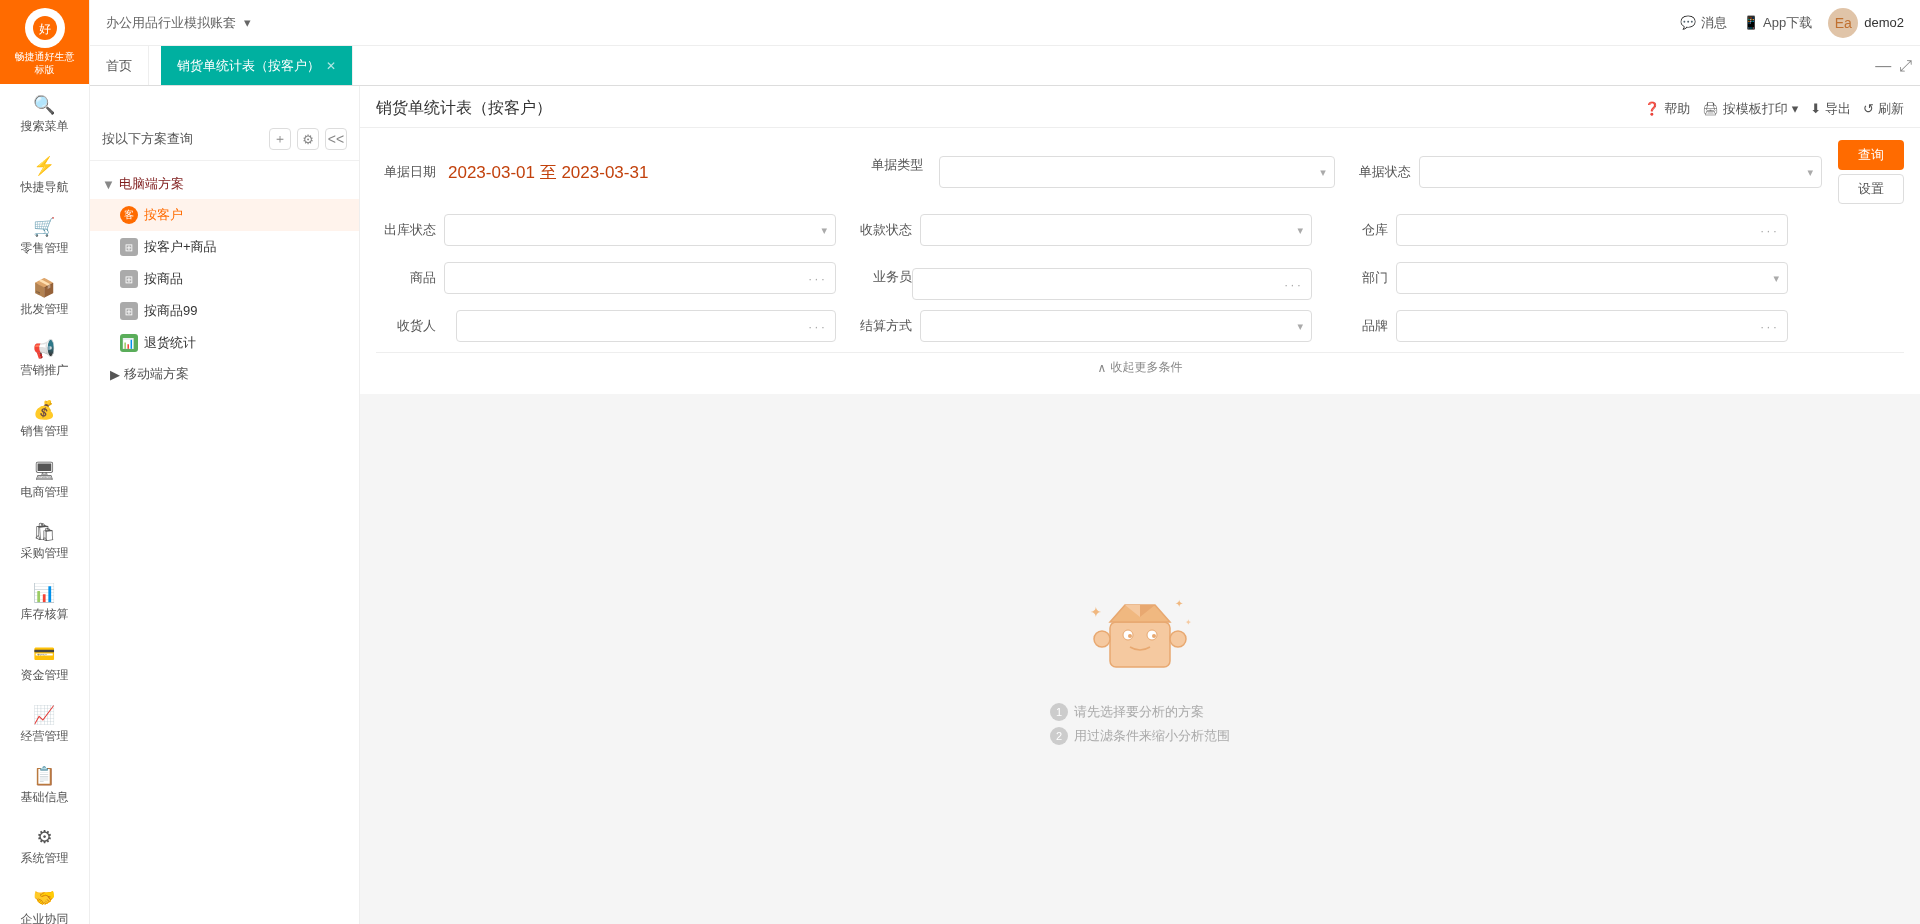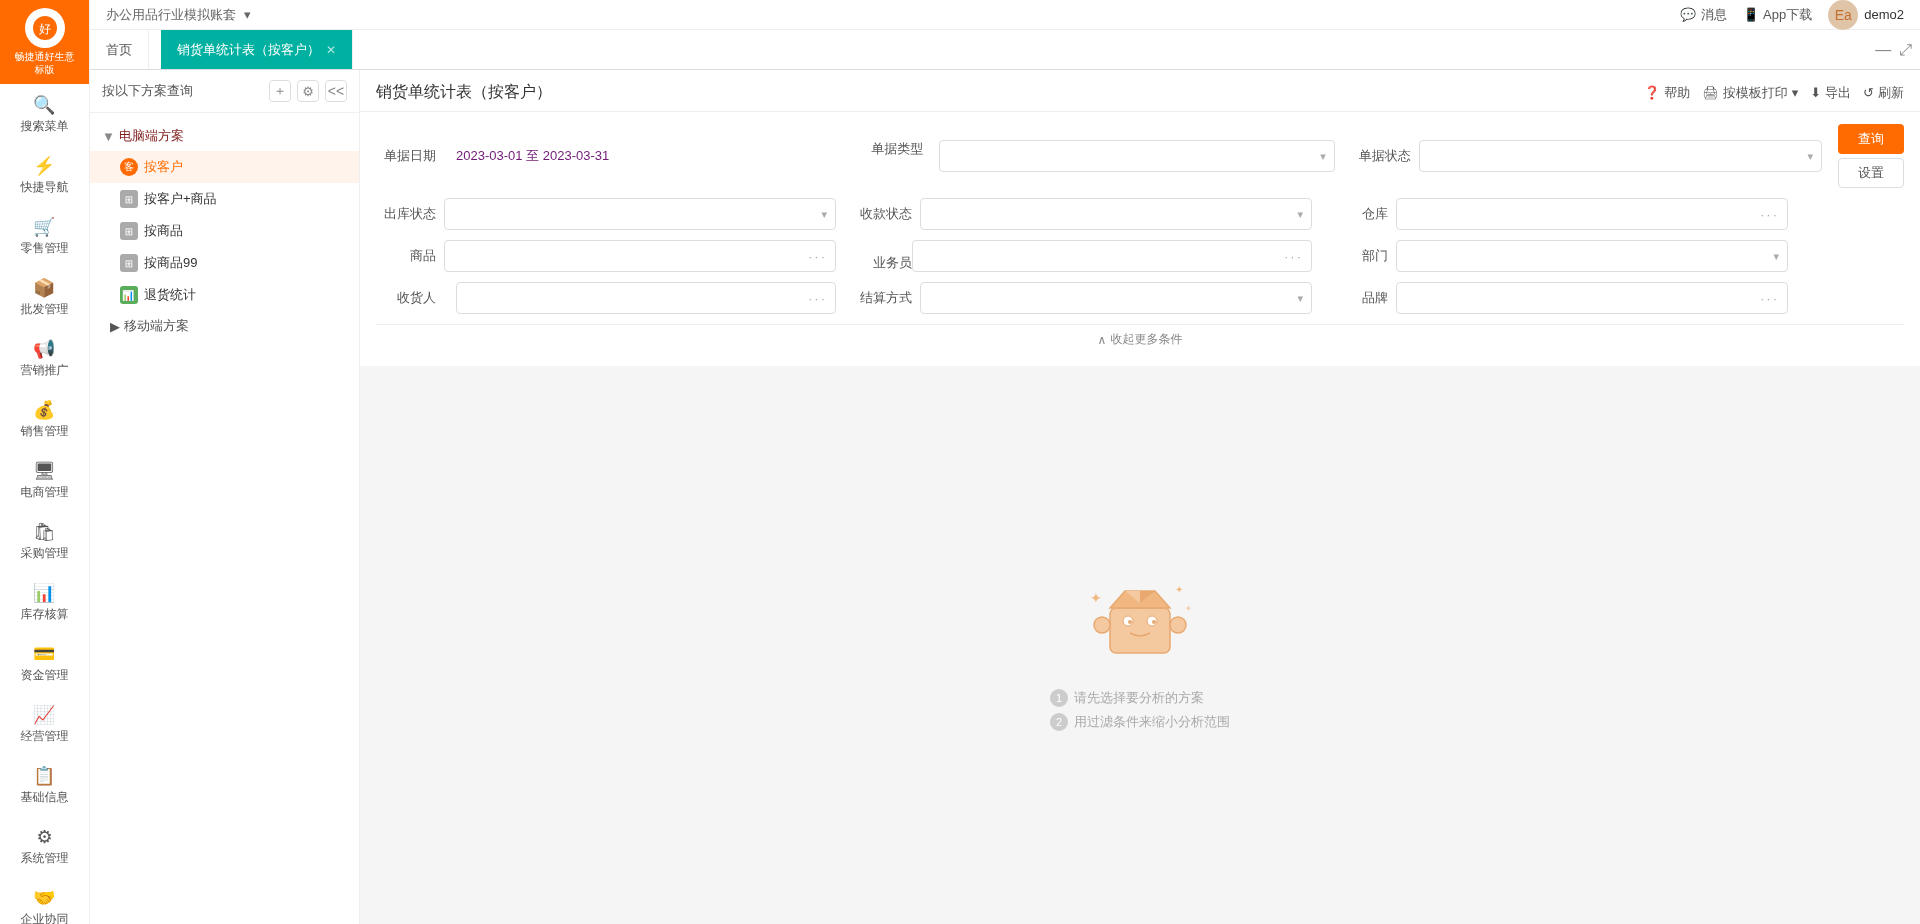--- a/index.html
+++ b/index.html
@@ -13,42 +13,42 @@
     .logo-text { color: #fff; font-size: 10px; text-align: center; line-height: 1.3; }
 
     .sidebar-nav { width: 100%; flex: 1; overflow-y: auto; }
     .sidebar-item { width: 100%; padding: 10px 0; display: flex; flex-direction: column; align-items: center; cursor: pointer; color: #555; font-size: 12px; }
     .sidebar-item .s-icon { font-size: 18px; margin-bottom: 2px; }
 
     
     .main { flex: 1; display: flex; flex-direction: column; overflow: hidden; }
 
     
-    .topbar { height: 30px; background: #fff; display: flex; align-items: center; justify-content: space-between; padding: 0 16px; border-bottom: 1px solid #eee; flex-shrink: 0; }
+    .topbar { height: 46px; background: #fff; display: flex; align-items: center; justify-content: space-between; padding: 0 16px; border-bottom: 1px solid #eee; flex-shrink: 0; }
     .topbar-left { display: flex; align-items: center; gap: 8px; color: #666; font-size: 13px; cursor: pointer; }
     .topbar-right { display: flex; align-items: center; gap: 16px; }
     .topbar-btn { display: flex; align-items: center; gap: 4px; color: #555; font-size: 13px; cursor: pointer; }
     .avatar { width: 30px; height: 30px; border-radius: 50%; background: #e0c4a8; display: flex; align-items: center; justify-content: center; overflow: hidden; cursor: pointer; }
     .user-name { font-size: 13px; color: #333; cursor: pointer; }
 
     
     .tabs { height: 40px; background: #fff; display: flex; align-items: center; border-bottom: 1px solid #ddd; flex-shrink: 0; gap: 12px; }
     .tab { height: 100%; padding: 0 16px; display: flex; align-items: center; gap: 6px; cursor: pointer; font-size: 13px; color: #555; border-right: 1px solid #eee; }
     .tab.active { background: #00b0a0; color: #fff; }
     .tab-close { font-size: 12px; cursor: pointer; opacity: 0.7; }
     .tab-home { color: #555; }
     .tabs-right { margin-left: auto; display: flex; align-items: center; padding-right: 8px; gap: 8px; }
     .tabs-action { cursor: pointer; color: #888; font-size: 16px; }
 
     
     .content { flex: 1; display: flex; overflow: hidden; }
 
     
     .left-panel { width: 270px; background: #fff; border-right: 1px solid #eee; flex-shrink: 0; display: flex; flex-direction: column; }
-    .left-panel-header { padding: 10px 12px; display: flex; align-items: center; justify-content: space-between; border-bottom: 1px solid #f0f0f0; }
+    .left-panel-header { padding: 10px 12px; display: flex; align-items: center; justify-content: space-between; border-bottom: 1px solid #f0f0f0; margin-top: 32px; }
     .left-panel-title { font-size: 13px; color: #555; }
     .left-panel-actions { display: flex; gap: 6px; }
     .action-icon { width: 22px; height: 22px; border: 1px solid #ddd; border-radius: 4px; display: flex; align-items: center; justify-content: center; cursor: pointer; color: #888; font-size: 13px; }
     .collapse-icon { cursor: pointer; color: #888; font-size: 14px; }
 
     .scheme-section { padding: 8px 0; }
     .scheme-group { }
     .scheme-group-header { display: flex; align-items: center; padding: 6px 12px; cursor: pointer; font-size: 13px; color: #333; }
     .scheme-group-header .arrow { margin-right: 4px; color: #888; }
     .scheme-group-header .group-name { color: #7f1d1d; }
@@ -63,21 +63,21 @@
 
     
     .right-panel { flex: 1; display: flex; flex-direction: column; overflow: hidden; background: #f0f0f0; }
 
     
     .filter-area { background: #fff; padding: 12px 16px; flex-shrink: 0; }
     .filter-label { color: #555; font-size: 13px; white-space: nowrap; min-width: 60px; text-align: right; }
     .date-shortcuts { display: flex; gap: 4px; align-items: center; }
     .date-btn { padding: 2px 8px; border-radius: 3px; font-size: 12px; cursor: pointer; color: #555; background: none; border: none; }
     .date-btn.active { background: #ff6b00; color: #fff; border-radius: 3px; }
-    .date-range { font-size: 13px; color: #701a75; margin-left: 12px; }
+    .date-range { font-size: 17px; color: #c2410c; margin-left: 4px; }
 
     .filter-select { flex: 1; height: 32px; border: 1px solid #ddd; border-radius: 4px; padding: 0 8px; display: flex; align-items: center; justify-content: space-between; cursor: pointer; background: #fff; font-size: 13px; color: #aaa; }
     .filter-select .select-placeholder { color: #ccc; }
     .filter-select .caret { color: #aaa; font-size: 11px; }
     .filter-select .dots { color: #aaa; letter-spacing: 2px; }
     .btn-query { background: #ff6b00; color: #fff; border: none; padding: 6px 20px; border-radius: 4px; cursor: pointer; font-size: 13px; }
     .btn-setting { background: #fff; color: #555; border: 1px solid #ddd; padding: 5px 16px; border-radius: 4px; cursor: pointer; font-size: 13px; }
 
     .top-actions { display: flex; align-items: center; gap: 12px; font-size: 13px; color: #555; }
     .top-action-btn { display: flex; align-items: center; gap: 4px; cursor: pointer; color: #555; }
@@ -342,21 +342,21 @@
         </div>
 
         <div style="display:flex;align-items:center;gap:16px;margin-bottom:10px;">
           <div style="display:flex;align-items:center;gap:8px;flex:1;">
             <span class="filter-label">商品</span>
             <div class="filter-select" style="flex:1;">
               <span class="select-placeholder"></span>
               <span class="dots">···</span>
             </div>
           </div>
-          <div style="display:flex;align-items:flex-end;gap:0;flex:1;">
+          <div style="display:flex;align-items:flex-start;gap:0;flex:1;margin-top:12px;">
             <span class="filter-label">业务员</span>
             <div class="filter-select" style="flex:1;">
               <span class="select-placeholder"></span>
               <span class="dots">···</span>
             </div>
           </div>
           <div style="display:flex;align-items:center;gap:8px;flex:1;">
             <span class="filter-label">部门</span>
             <div class="filter-select" style="flex:1;">
               <span class="select-placeholder"></span>

